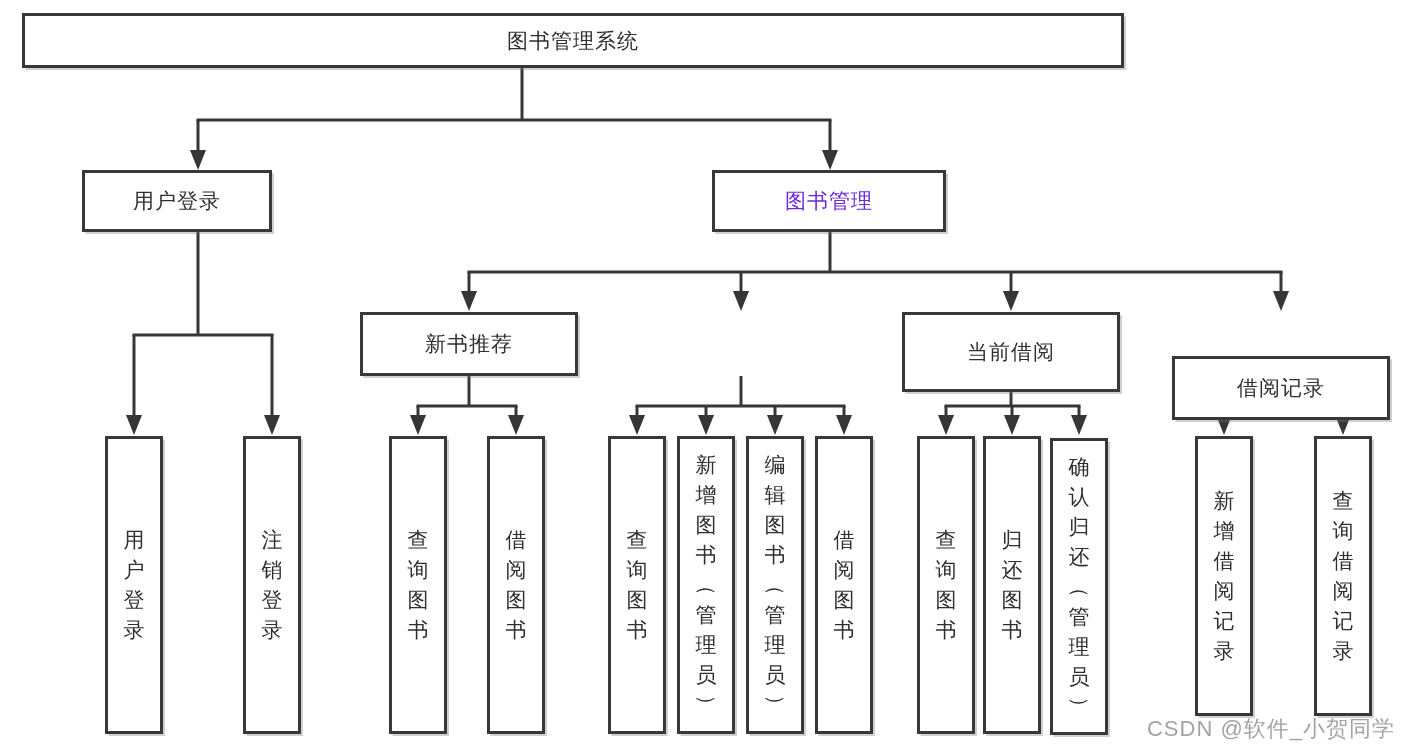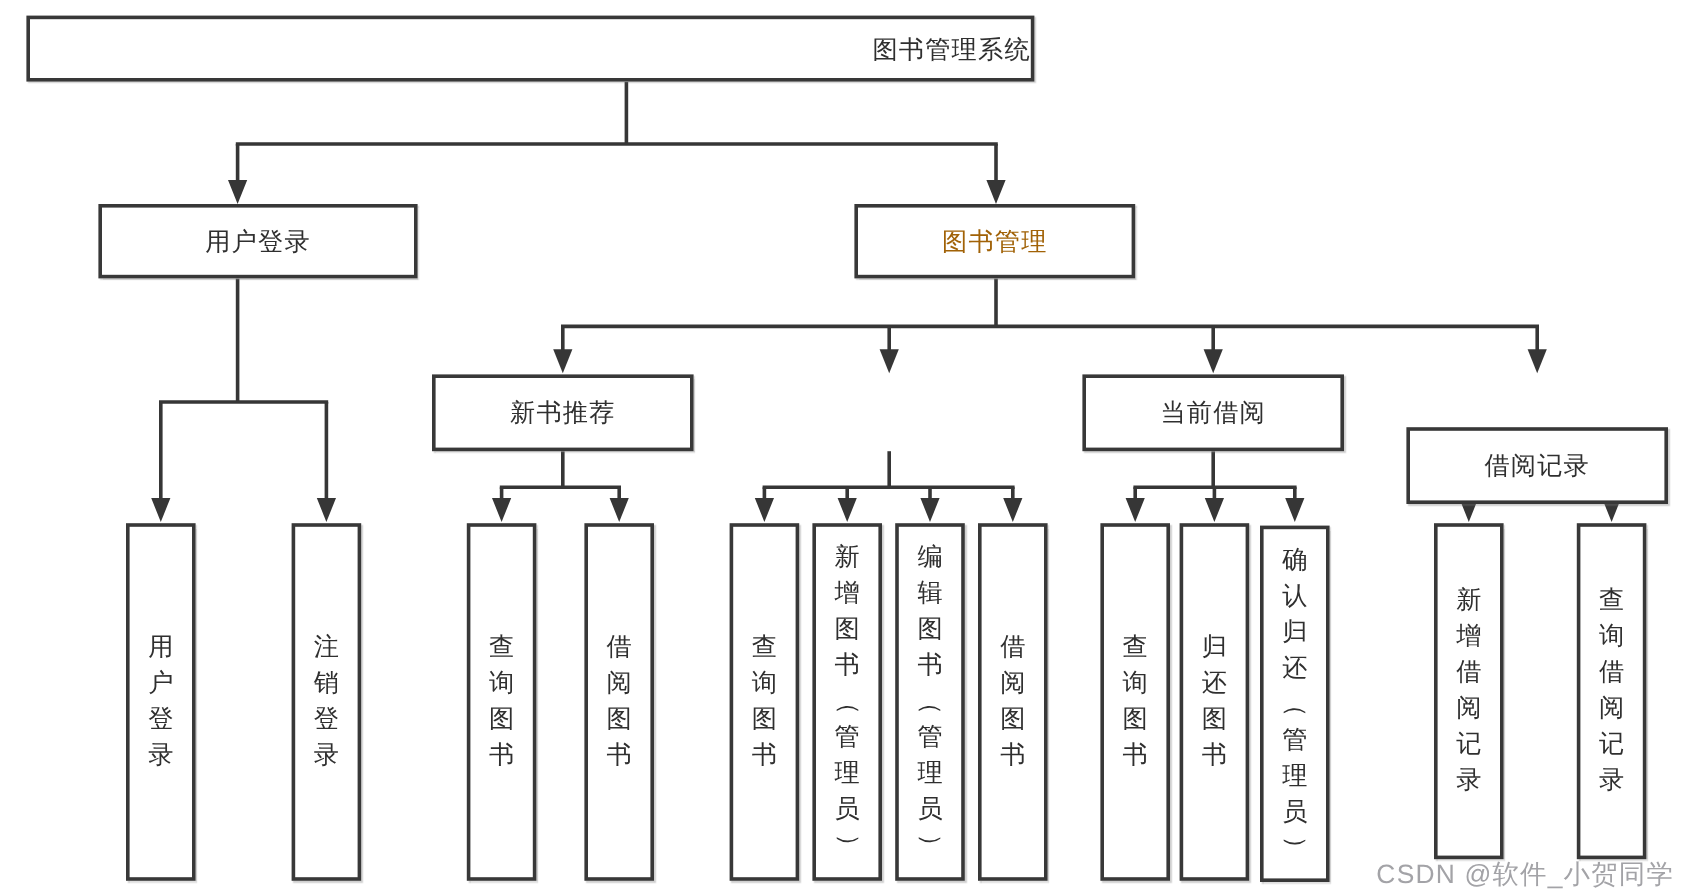--- a/index.html
+++ b/index.html
@@ -79,35 +79,35 @@
       <line x1="1079" y1="406" x2="1079" y2="419" stroke="#363636" stroke-width="3"></line>
       <polygon points="1071,415 1087,415 1079,435" fill="#363636"></polygon>
       <line x1="1281" y1="376" x2="1281" y2="406" stroke="#363636" stroke-width="3"></line>
       <line x1="1222.5" y1="406" x2="1344.5" y2="406" stroke="#363636" stroke-width="3"></line>
       <line x1="1224" y1="406" x2="1224" y2="419" stroke="#363636" stroke-width="3"></line>
       <polygon points="1216,415 1232,415 1224,435" fill="#363636"></polygon>
       <line x1="1343" y1="406" x2="1343" y2="419" stroke="#363636" stroke-width="3"></line>
       <polygon points="1335,415 1351,415 1343,435" fill="#363636"></polygon>
     </svg>
 
-  <div class="node h-node" style="left: 22px; top: 13px; width: 840px; height: 55px; border-color: rgb(56, 56, 56); color: rgb(47, 47, 47); justify-content: flex-end;">
+  <div class="node h-node" style="left: 22px; top: 13px; width: 1102px; height: 55px; border-color: rgb(56, 56, 56); color: rgb(47, 47, 47);">
     <span>图书管理系统</span>
   </div>
 
-  <div class="node h-node" style="left: 82px; top: 170px; width: 266px; height: 62px; border-color: rgb(56, 56, 56); color: rgb(47, 47, 47); font-family: Liberation Mono, monospace;">
+  <div class="node h-node" style="left: 82px; top: 170px; width: 190px; height: 62px; border-color: rgb(56, 56, 56); color: rgb(47, 47, 47); font-family: Liberation Mono, monospace;">
     <span>用户登录</span>
   </div>
-  <div class="node h-node" style="left: 712px; top: 170px; width: 234px; height: 62px; border-color: rgb(56, 56, 56); color: #a16207;">
+  <div class="node h-node" style="left: 712px; top: 170px; width: 234px; height: 62px; border-color: rgb(56, 56, 56); color: #6d28d9;">
     <span>图书管理</span>
   </div>
 
   <div class="node h-node" style="left: 360px; top: 312px; width: 218px; height: 64px; border-color: rgb(56, 56, 56); color: rgb(47, 47, 47);">
     <span>新书推荐</span>
   </div>
-  <div class="node h-node" style="left: 902px; top: 312px; width: 218px; height: 64px; border-color: rgb(56, 56, 56); color: rgb(47, 47, 47);">
+  <div class="node h-node" style="left: 902px; top: 312px; width: 218px; height: 80px; border-color: rgb(56, 56, 56); color: rgb(47, 47, 47);">
     <span>当前借阅</span>
   </div>
   <div class="node h-node" style="left: 1172px; top: 312px; width: 218px; height: 64px; border-color: rgb(56, 56, 56); color: rgb(47, 47, 47); margin-top: 44px;">
     <span>借阅记录</span>
   </div>
 
   <div class="node v-node" style="left: 105px; top: 436px; width: 58px; height: 298px; border-color: rgb(56, 56, 56); color: rgb(47, 47, 47);">
     <span class="vlabel">
         <span>用</span>
         <span>户</span>

